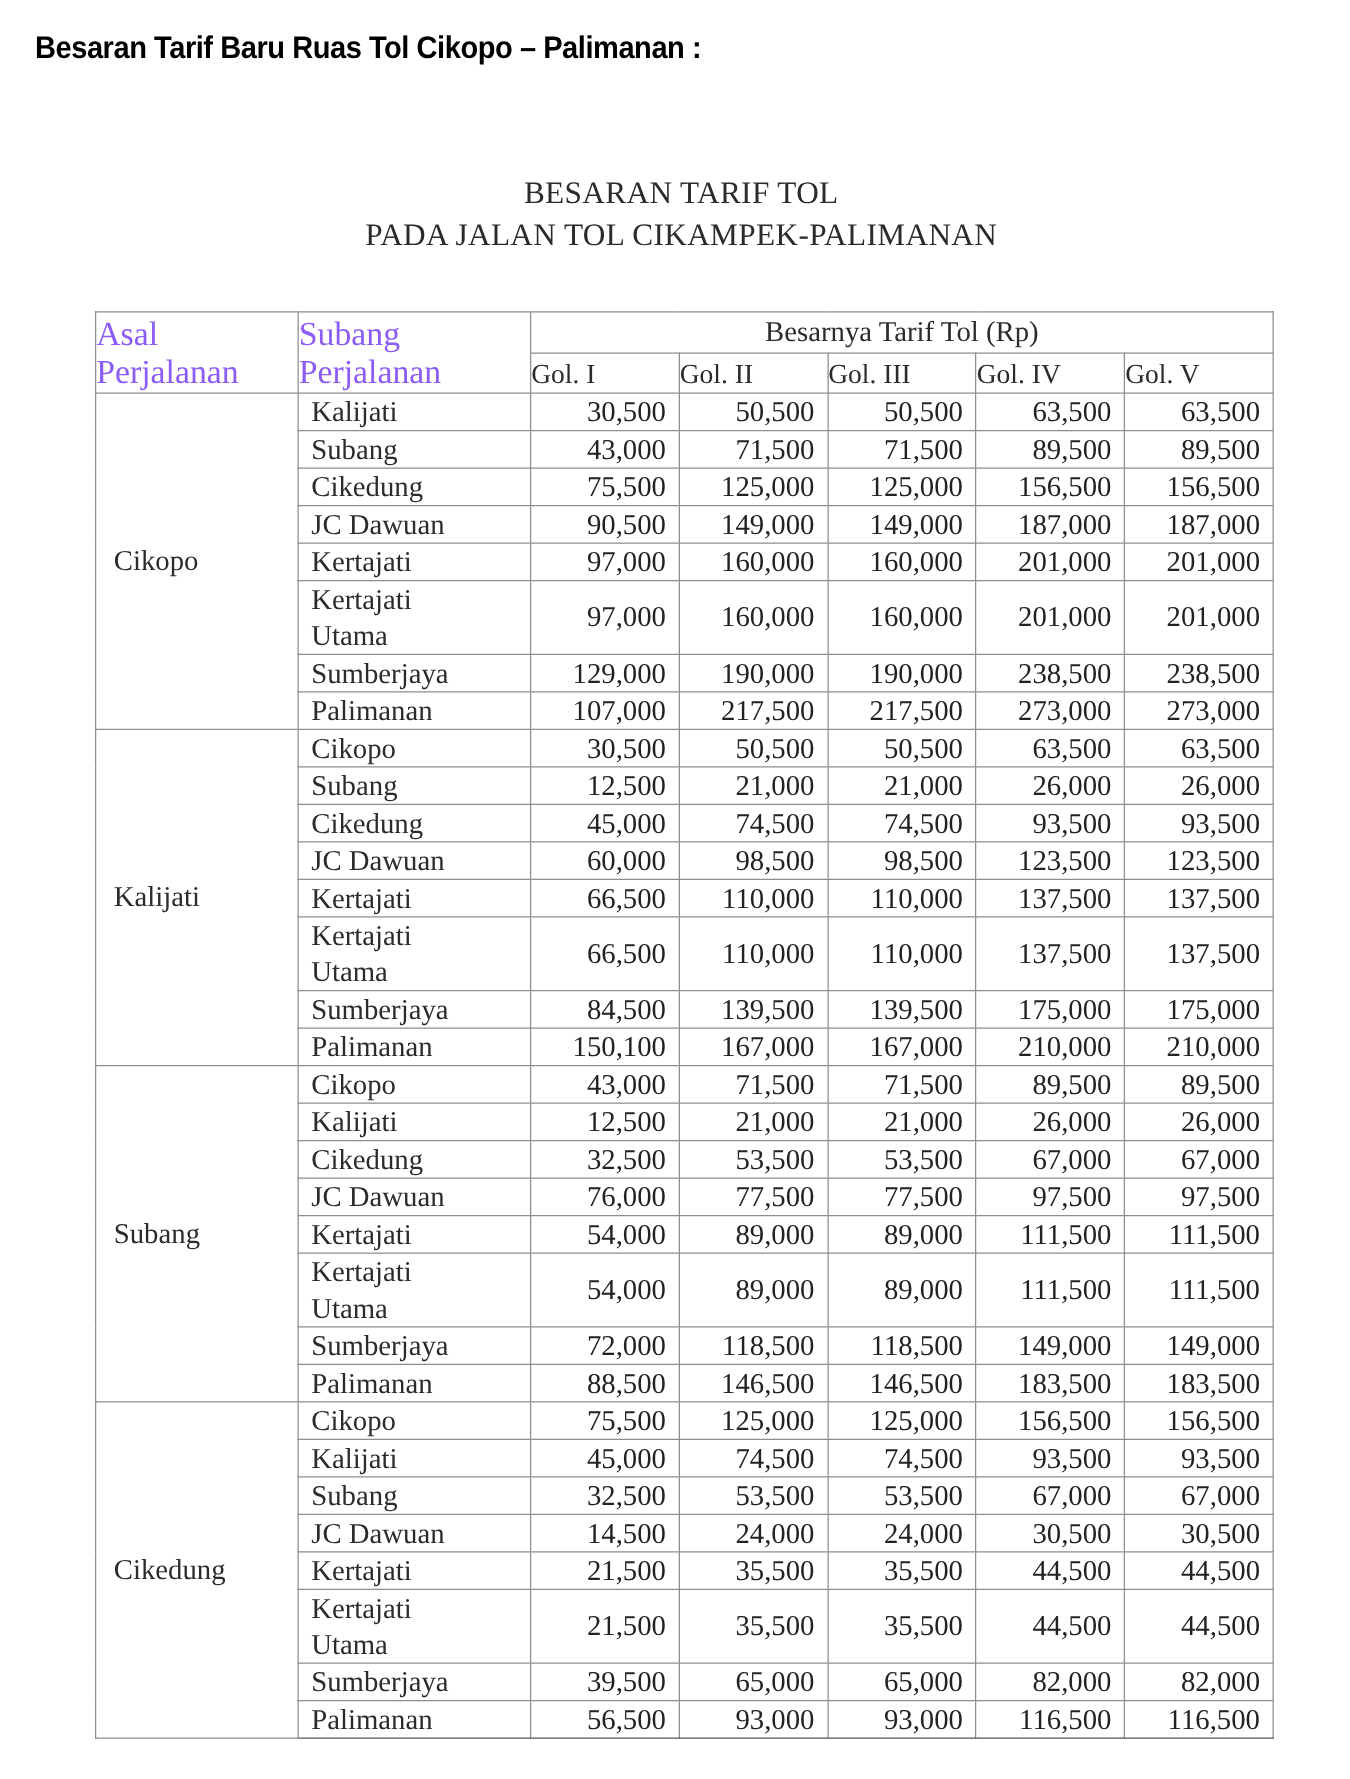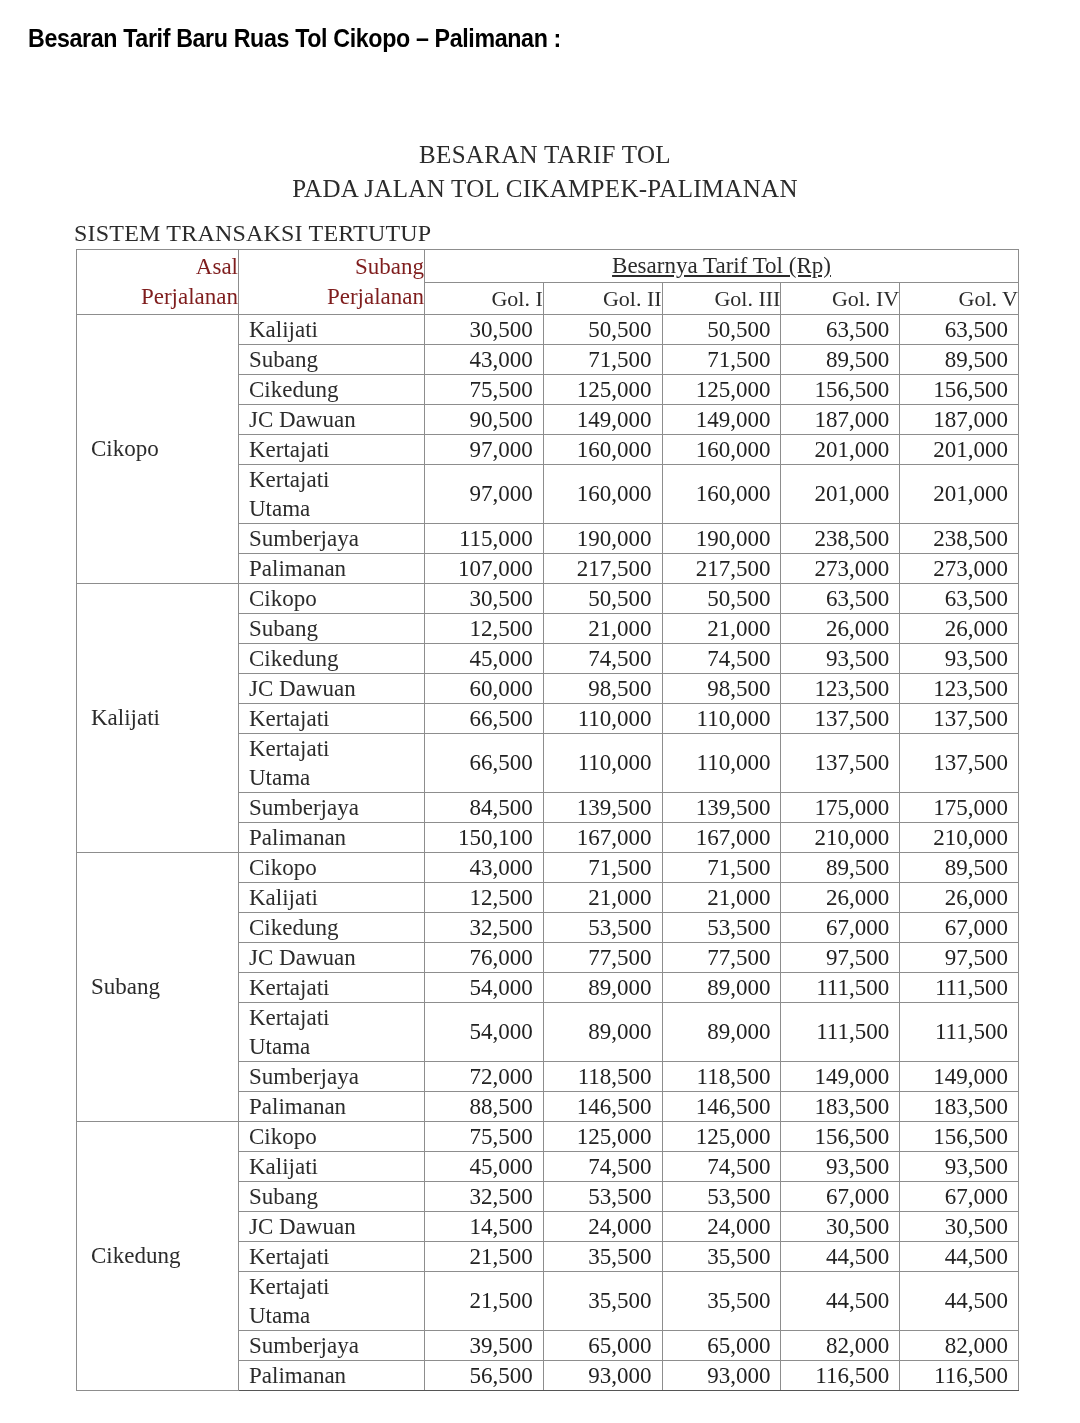--- a/index.html
+++ b/index.html
@@ -82,36 +82,35 @@
     padding: 0;
     font-weight: normal;
     background: #ffffff;
   }
 
   .tariff-table col.c-asal   { width: 162px; }
   .tariff-table col.c-tujuan { width: 186px; }
   .tariff-table col.c-gol    { width: 118.8px; }
 
   th.h-asal, th.h-tujuan {
-    text-align: right;
+    text-align: left;
     vertical-align: middle;
     line-height: 30px;
     height: 63px;
-    font-size: 23px;
-    color: #7f1d1d;
+    font-size: 27px;
+    color: #8b5cf6;
   }
   th.h-group {
     text-align: center;
     height: 32px;
     font-size: 23px;
     color: #2b2b2b;
-    text-decoration: underline;
   }
   th.h-gol {
-    text-align: right;
+    text-align: left;
     height: 31px;
     font-size: 22px;
     color: #2b2b2b;
   }
 
   td.asal-cell {
     vertical-align: middle;
     text-align: left;
     padding-left: 14px;
     font-size: 23px;
@@ -154,21 +153,20 @@
 
 <div class="page-heading">Besaran Tarif Baru Ruas Tol Cikopo – Palimanan :</div>
 
 <div class="doc">
 
   <div class="doc-title">
     <span class="line1">BESARAN TARIF TOL</span>
     <span class="line2">PADA JALAN TOL CIKAMPEK-PALIMANAN</span>
   </div>
 
-  <div class="system-label">SISTEM TRANSAKSI TERTUTUP</div>
 
   <table class="tariff-table">
     <colgroup>
       <col class="c-asal">
       <col class="c-tujuan">
       <col class="c-gol">
       <col class="c-gol">
       <col class="c-gol">
       <col class="c-gol">
       <col class="c-gol">
@@ -239,21 +237,21 @@
           <td class="tujuan-cell two-line">Kertajati
 Utama</td>
           <td class="fare-cell">97,000</td>
           <td class="fare-cell">160,000</td>
           <td class="fare-cell">160,000</td>
           <td class="fare-cell">201,000</td>
           <td class="fare-cell">201,000</td>
         </tr>
         <tr>
           <td class="tujuan-cell">Sumberjaya</td>
-          <td class="fare-cell">115,000</td>
+          <td class="fare-cell">129,000</td>
           <td class="fare-cell">190,000</td>
           <td class="fare-cell">190,000</td>
           <td class="fare-cell">238,500</td>
           <td class="fare-cell">238,500</td>
         </tr>
         <tr>
           <td class="tujuan-cell">Palimanan</td>
           <td class="fare-cell">107,000</td>
           <td class="fare-cell">217,500</td>
           <td class="fare-cell">217,500</td>

